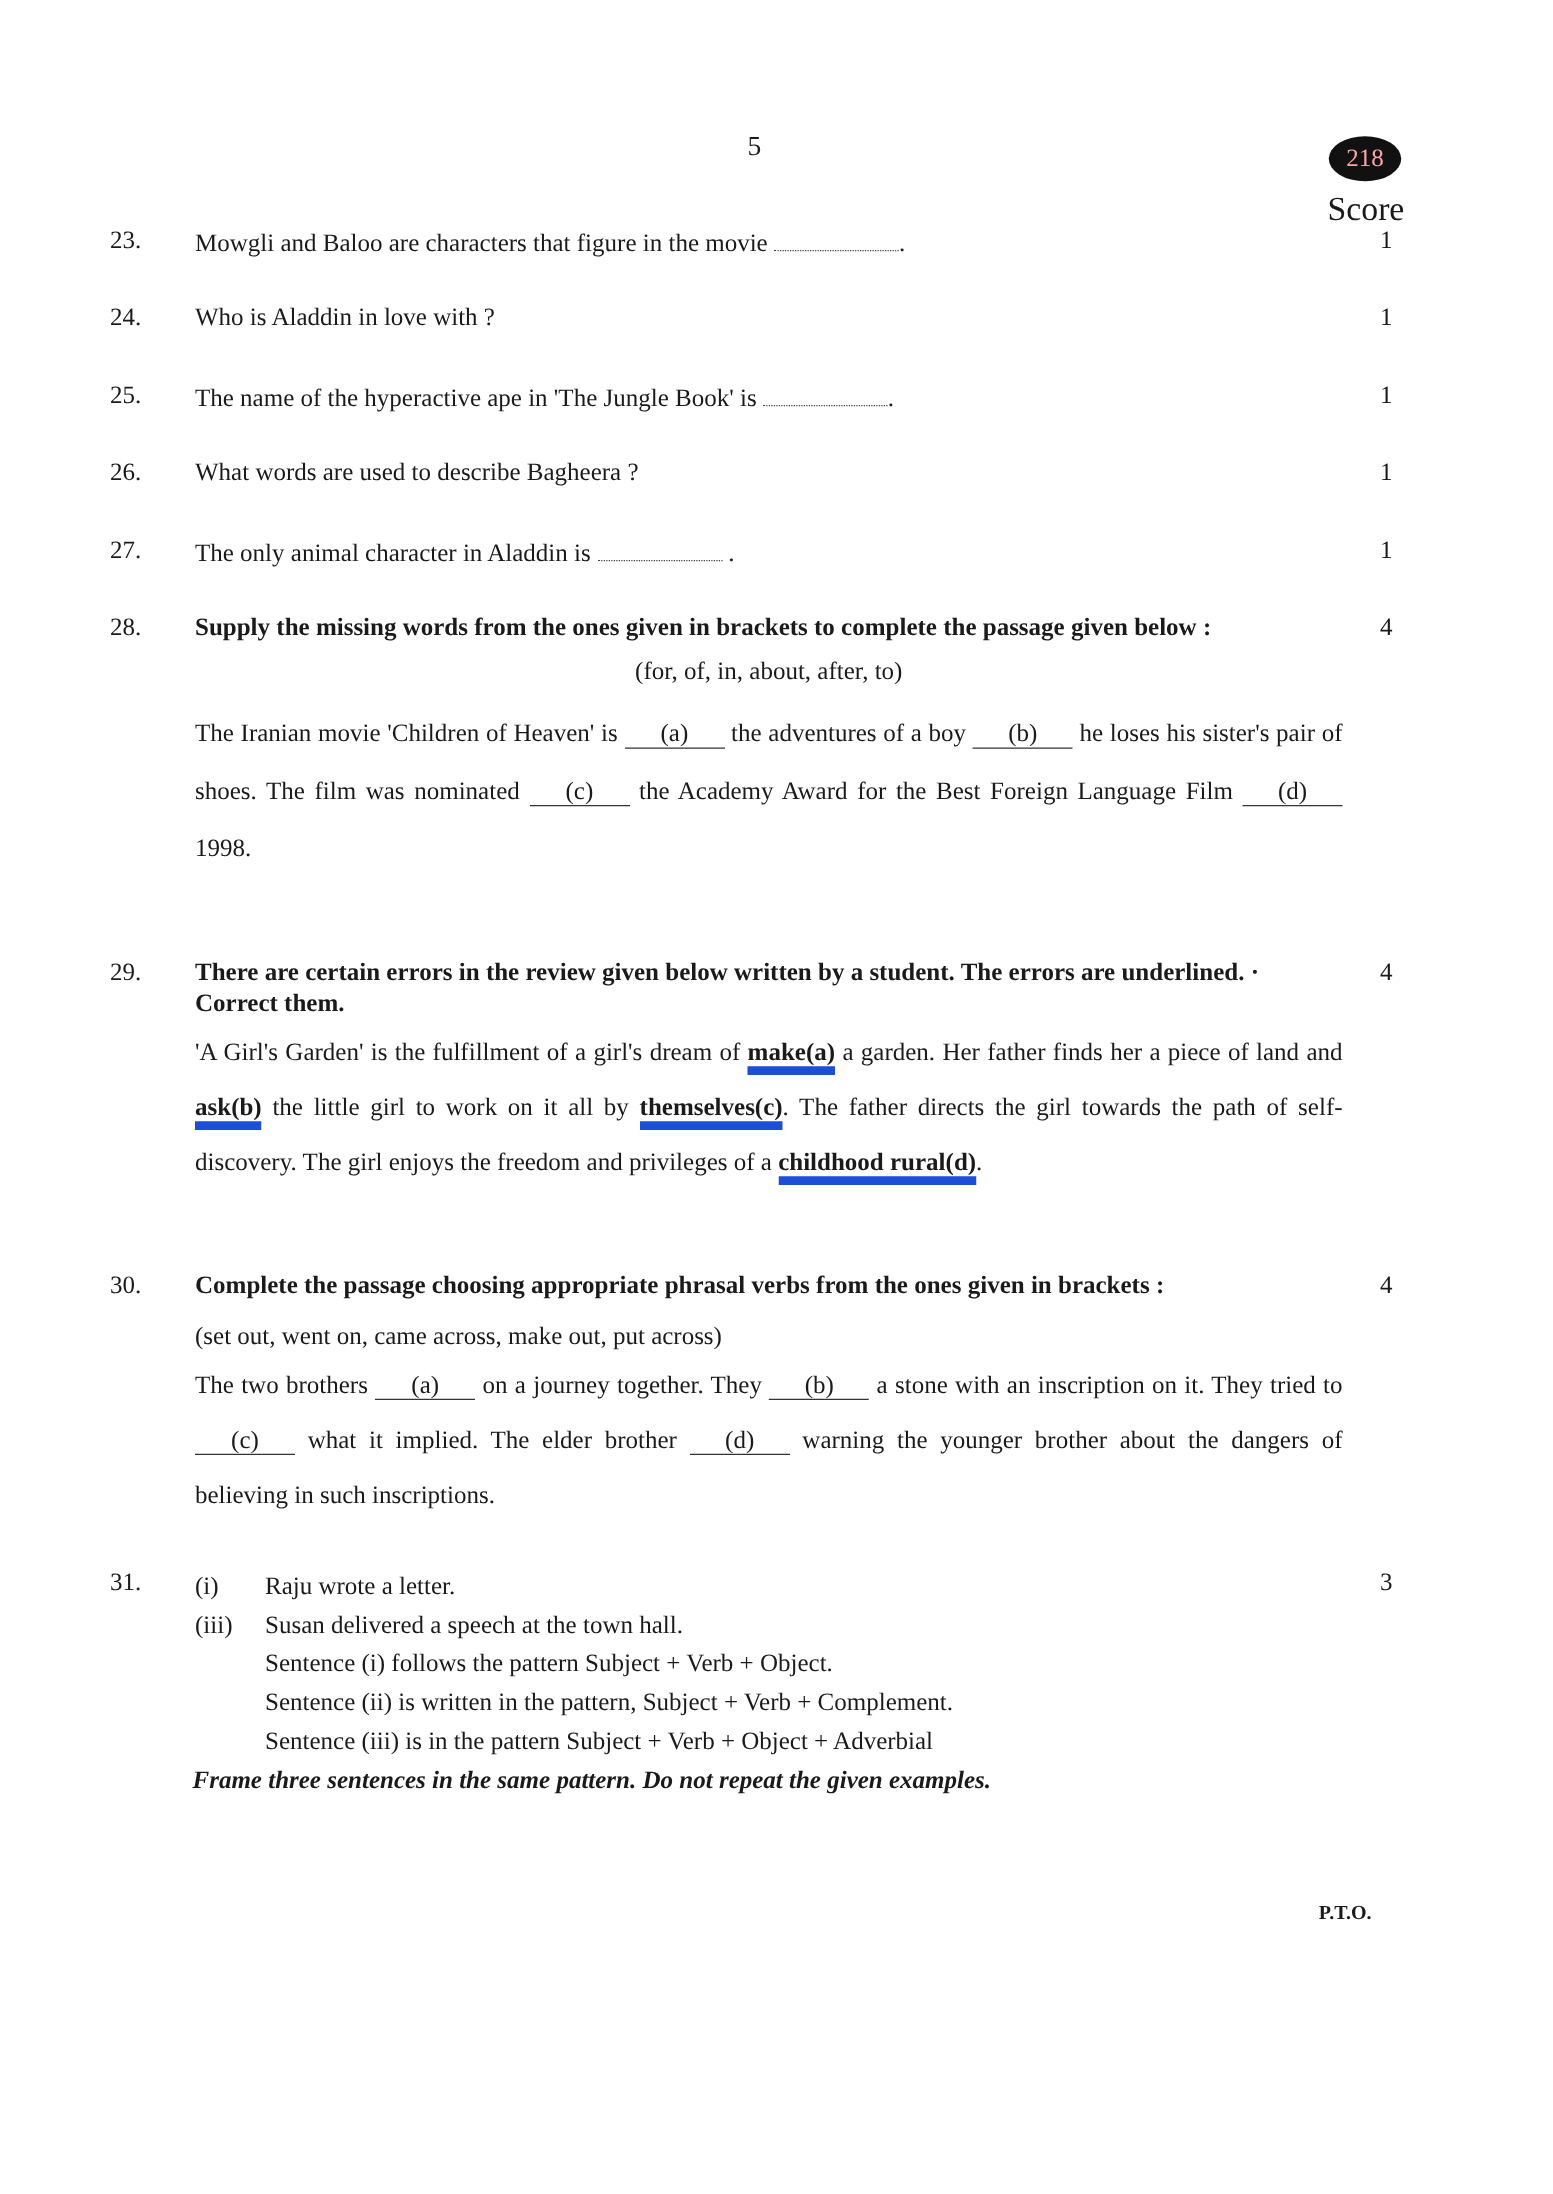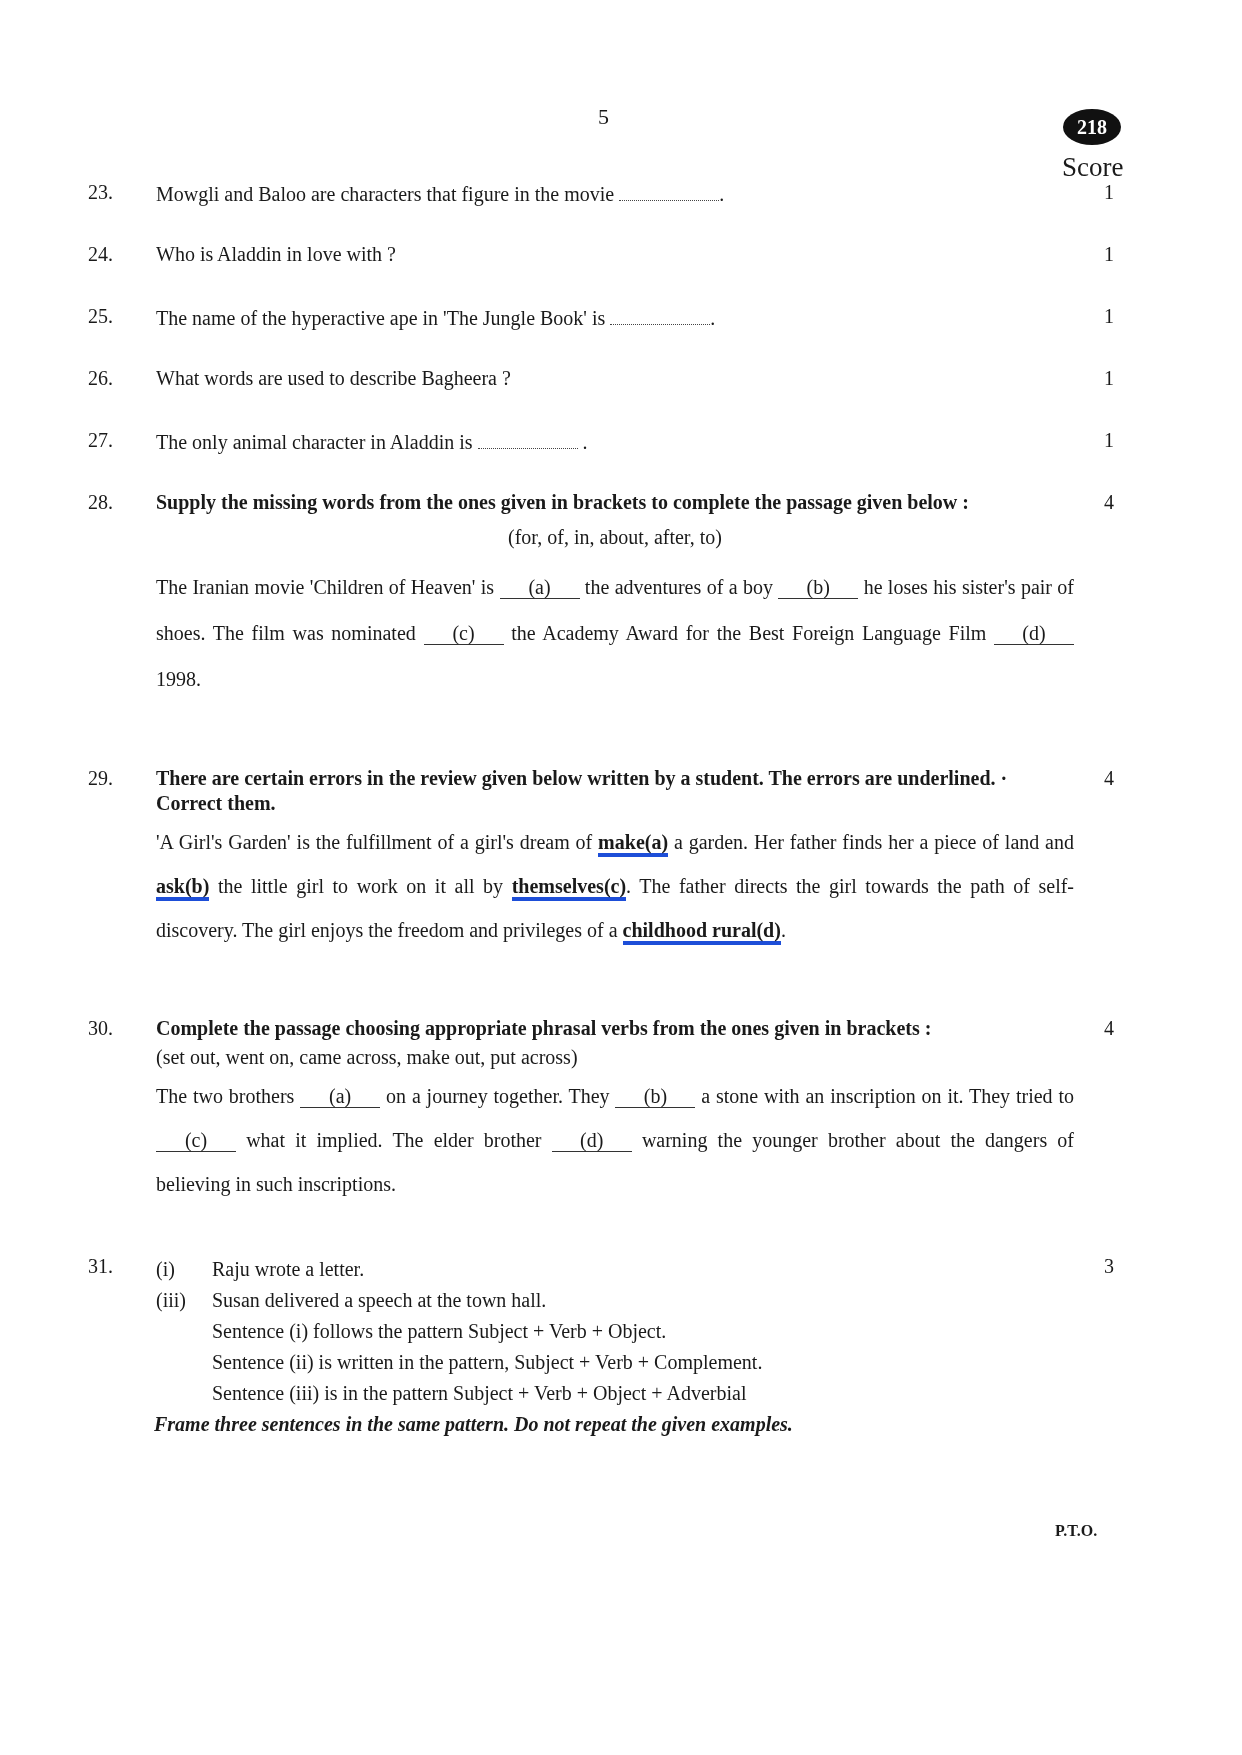--- a/index.html
+++ b/index.html
@@ -1,31 +1,31 @@
 <!DOCTYPE html>
 <html><head>
 <meta charset="utf-8">
 <style>
   html, body { margin: 0; padding: 0; background: #ffffff; }
   body { width: 1242px; height: 1755px; position: relative; overflow: hidden;
          font-family: "Liberation Serif", "DejaVu Serif", serif; color: #1a1a1a; }
   .page-num { position: absolute; left: 598px; top: 104px; font-size: 22px; }
   .badge { position: absolute; left: 1063px; top: 109px; width: 58px; height: 36px;
-           background: #111; color: #ffffff; border-radius: 50%; font-weight: bold;
+           background: #111; color: #fca5a5; border-radius: 50%; font-weight: normal;
            font-size: 20px; display: flex; align-items: center; justify-content: center; }
   .score-head { position: absolute; left: 1062px; top: 152px; font-size: 27px; }
   .q { position: absolute; left: 88px; width: 1030px; font-size: 20px; line-height: 1.25; }
   .q .num { position: absolute; left: 0; top: 0; font-weight: normal; }
   .q .body { position: absolute; left: 68px; width: 918px; }
   .q .mark { position: absolute; right: 4px; top: 0; }
   .bold { font-weight: bold; }
   .blank { display: inline-block; min-width: 100px; border-bottom: 1px dotted #444; height: 1em; }
   .gap { display: inline-block; min-width: 80px; text-align: center; border-bottom: 1px solid #333;
          line-height: 1.1; }
-  .err { font-weight: bold; border-bottom: 4px solid #1d4ed8; }
+  .err { font-weight: bold; border-bottom: 7px solid #1d4ed8; }
   .center { text-align: center; }
   .para { line-height: 46px; text-align: justify; }
   .para2 { line-height: 44px; text-align: justify; }
   .list-row { display: flex; line-height: 31px; }
   .list-row .roman { width: 56px; }
   .pattern { padding-left: 56px; line-height: 31px; }
   .pto { position: absolute; left: 1055px; top: 1522px; font-weight: bold; font-size: 16px; }
 </style>
 </head>
 <body>
@@ -98,21 +98,21 @@
       <span class="err">childhood rural(d)</span><span>.</span>
     </div>
   </div>
   <span class="mark">4</span>
 </div>
 
 <div class="q" style="top:1016px;">
   <span class="num">30.</span>
   <div class="body">
     <div class="bold">Complete the passage choosing appropriate phrasal verbs from the ones given in brackets :</div>
-    <div style="margin-top:4px;">(set out, went on, came across, make out, put across)</div>
+    <div style="margin-top:16px;">(set out, went on, came across, make out, put across)</div>
     <div class="para2" style="margin-top:4px;">
       <span>The two brothers</span>
       <span class="gap">(a)</span>
       <span>on a journey together. They</span>
       <span class="gap">(b)</span>
       <span>a stone with an inscription on it. They tried to</span>
       <span class="gap">(c)</span>
       <span>what it implied. The elder brother</span>
       <span class="gap">(d)</span>
       <span>warning the younger brother about the dangers of believing in such inscriptions.</span>

